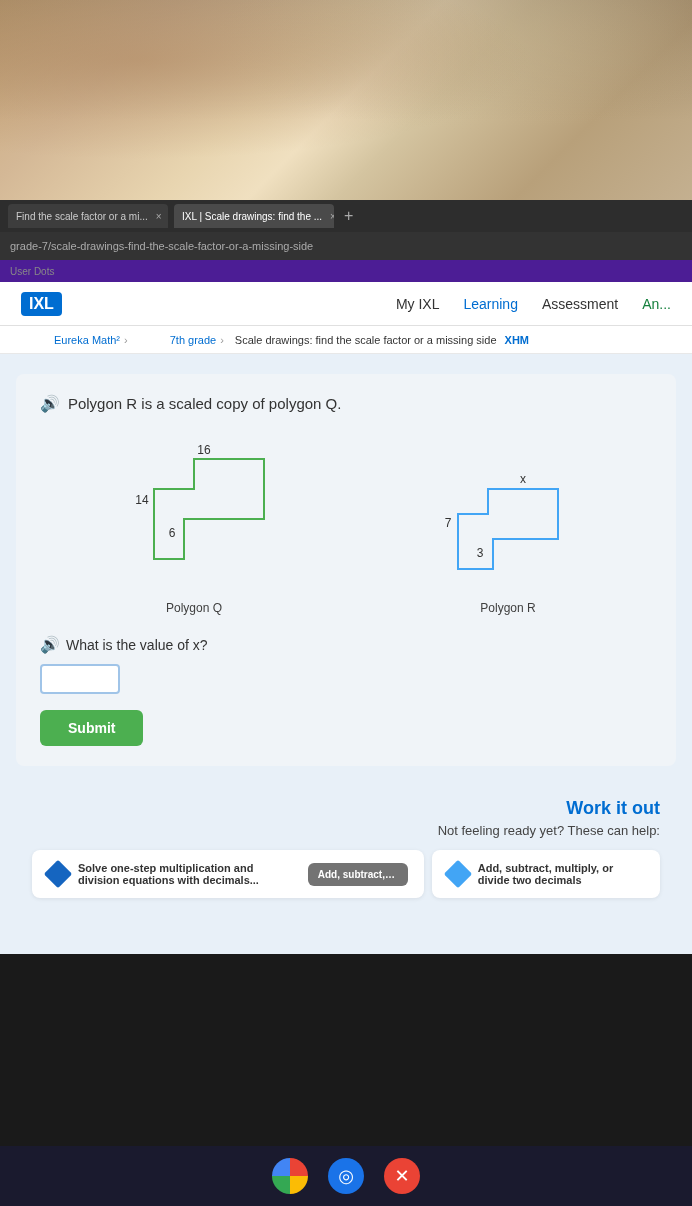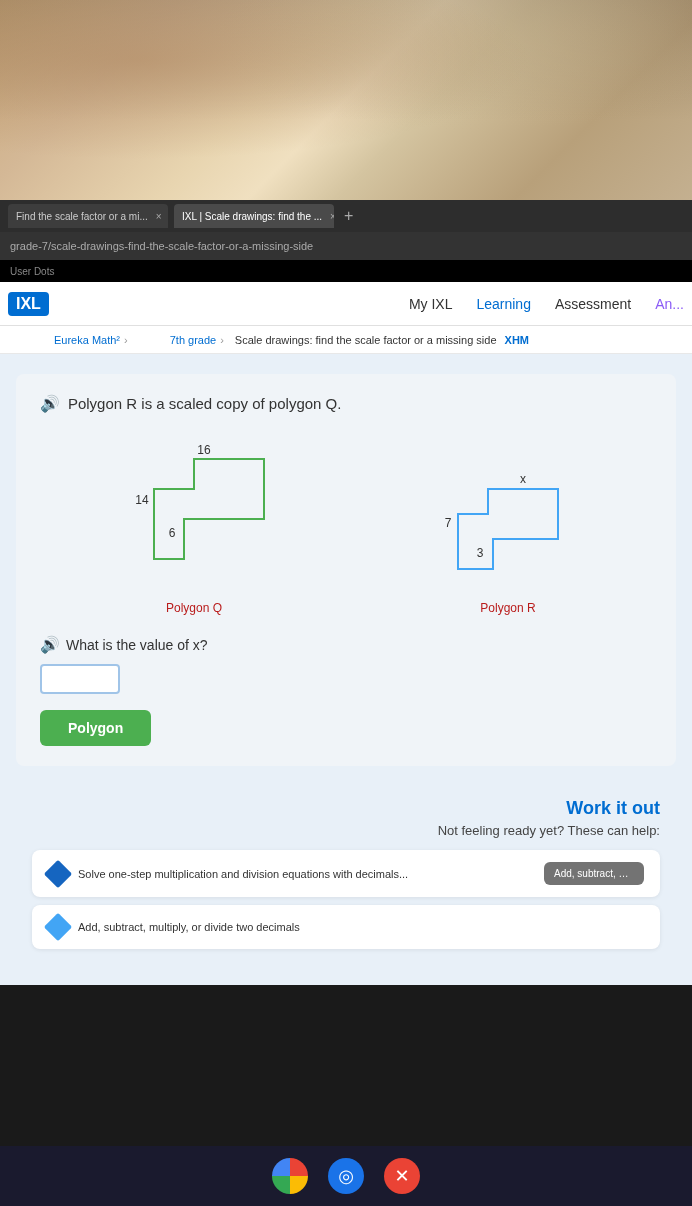--- a/index.html
+++ b/index.html
@@ -75,36 +75,36 @@
       align-items: center;
       padding: 0 10px;
       font-size: 11px;
       color: #aaa;
     }
 
     
     .user-dots-bar {
       width: 100%;
       height: 22px;
-      background: #000000;
+      background: #4c1d95;
       display: flex;
       align-items: center;
       padding: 0 10px;
       font-size: 10px;
       color: #888;
     }
 
     
     .ixl-header {
       width: 100%;
       height: 44px;
       background: #fff;
       display: flex;
       align-items: center;
-      padding: 0 8px;
+      padding: 0 21px;
       border-bottom: 1px solid #e0e0e0;
       gap: 20px;
     }
     .ixl-logo {
       background: #006dd1;
       color: #fff;
       font-weight: bold;
       font-size: 16px;
       padding: 3px 8px;
       border-radius: 4px;
@@ -118,21 +118,21 @@
     }
     .ixl-nav span {
       cursor: pointer;
       color: #333;
     }
     .ixl-nav span.active {
       color: #006dd1;
       font-weight: 500;
     }
     .ixl-nav span:last-child {
-      color: #8b5cf6;
+      color: #15803d;
     }
 
     
     .breadcrumb {
       width: 100%;
       height: 28px;
       background: #fff;
       display: flex;
       align-items: center;
       padding: 0 16px;
@@ -186,21 +186,21 @@
       gap: 16px;
     }
 
     .polygon-container {
       text-align: center;
       position: relative;
     }
 
     .polygon-label {
       font-size: 12px;
-      color: #b91c1c;
+      color: #404040;
       margin-top: 8px;
     }
 
     
     svg.poly {
       overflow: visible;
     }
 
     .poly-label-text {
       font-size: 12px;
@@ -256,22 +256,23 @@
     }
     .work-subtitle {
       text-align: right;
       font-size: 13px;
       color: #444;
       margin-bottom: 12px;
     }
 
     .help-cards {
       display: flex;
-      flex-direction: column;
+      flex-direction: row;
       gap: 8px;
+      font-weight: bold;
     }
 
     .help-card {
       background: #fff;
       border-radius: 8px;
       padding: 12px 16px;
       font-size: 12px;
       color: #333;
       display: flex;
       align-items: center;
@@ -446,21 +447,21 @@
     
     <div class="sub-question">
       <span class="speaker-icon">🔊</span>
       <span>What is the value of x?</span>
     </div>
 
     
     <input type="text" class="answer-input" placeholder="" style="">
 
     
-    <button class="submit-btn">Polygon</button>
+    <button class="submit-btn">Submit</button>
 
   </div>
 
   <div class="work-section">
     <div class="work-title">Work it out</div>
     <div class="work-subtitle">Not feeling ready yet? These can help:</div>
 
     <div class="help-cards">
 
       <div class="help-card">

